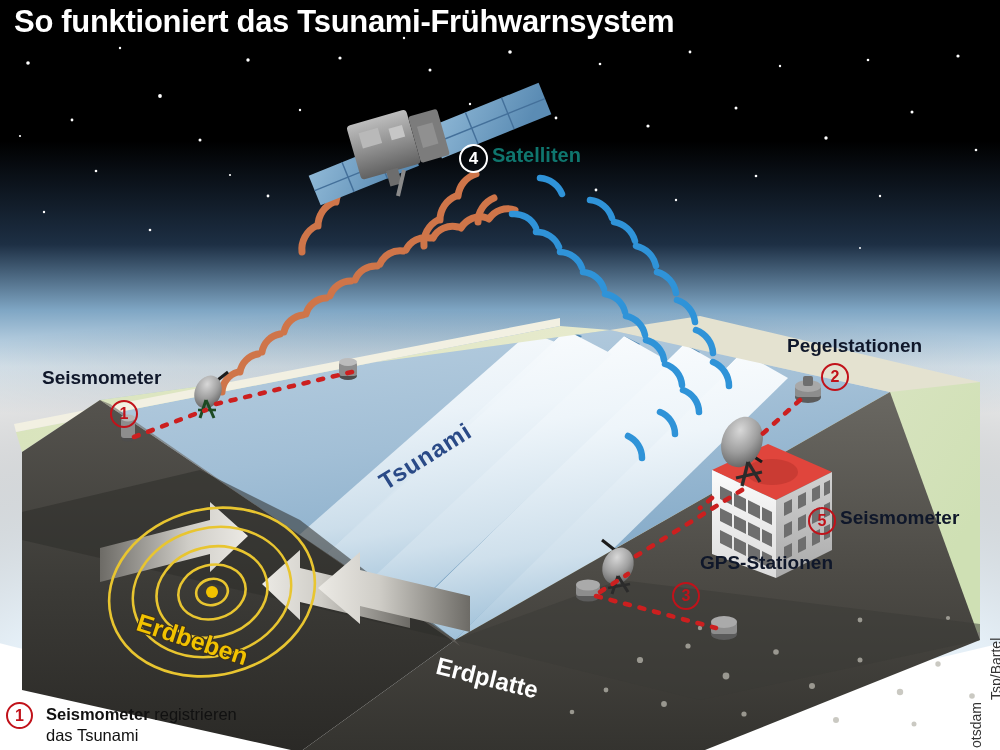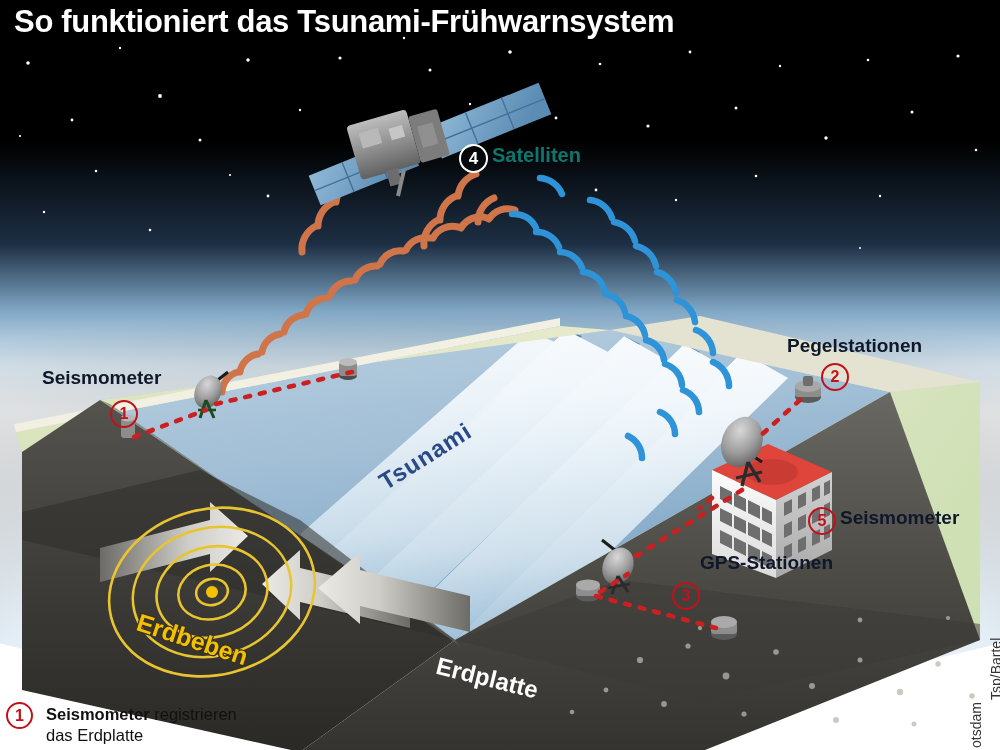--- a/index.html
+++ b/index.html
@@ -479,19 +479,19 @@
       <div class="lbl" style="left: 700px; top: 553px; font-size: 19px;">GPS-Stationen</div>
       <div class="badge white" style="left: 459px; top: 144px; width: 29px; height: 29px; font-size: 17px;">4</div>
       <div class="lbl white" style="left: 492px; top: 145px; font-size: 20px;">Satelliten</div>
       <div class="badge red" style="left: 808px; top: 507px; width: 28px; height: 28px; font-size: 16px;">5</div>
       <div class="lbl" style="left: 840px; top: 508px; font-size: 19px;">Seismometer</div>
     </div>
 
   <div class="caption">
     <span class="badge red" style="position:absolute;left:-40px;top:-2px;width:27px;height:27px;font-size:16px;">1</span>
     <b>Seismometer</b><span> registrieren</span><br>
-    <span>das Erdplatte</span>
+    <span>das Tsunami</span>
   </div>
 
   <div class="credit" style="left:988px;top:700px;">Tsp/Bartel</div>
   <div class="credit" style="left:968px;top:748px;">otsdam</div>
 
 </div>
 
 </body></html>

